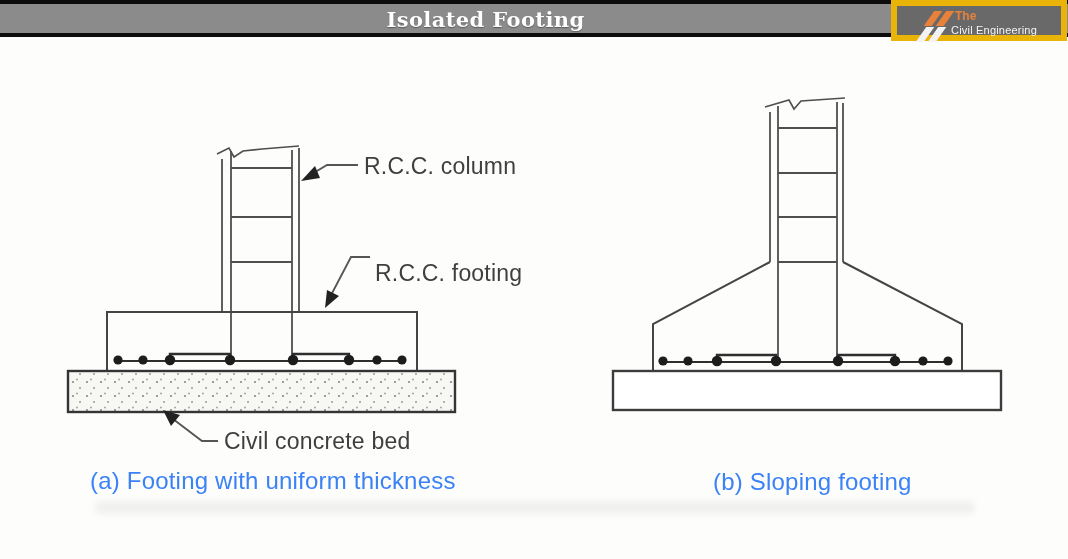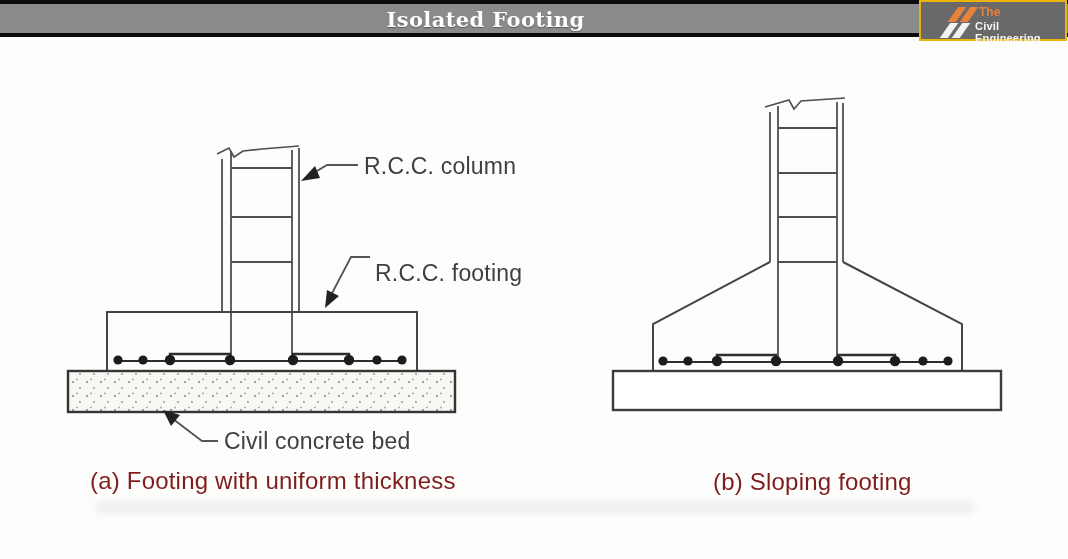--- a/index.html
+++ b/index.html
@@ -12,45 +12,45 @@
     position:absolute;left:0;top:0;width:1068px;height:29px;
     background:#8b8b8b;border-top:4px solid #0c0c0c;border-bottom:4px solid #0c0c0c;
   }
   .header-title{
     position:absolute;left:0;top:4px;width:915px;height:30px;
     display:flex;align-items:center;justify-content:center;
     color:#ffffff;font-family:"DejaVu Serif",serif;font-weight:bold;
     font-size:21px;letter-spacing:.4px;text-shadow:0 1px 1px rgba(0,0,0,.35);padding-left:28px;
   }
   .logo-box{
-    position:absolute;right:1px;top:0;width:148px;height:41px;
-    background:#696969;border:2px solid #eab308;box-sizing:border-box;
+    position:absolute;right:1px;top:0;width:176px;height:41px;
+    background:#696969;border:6px solid #eab308;box-sizing:border-box;
   }
   .logo-stripes{position:absolute;left:10px;top:3px;width:48px;height:34px;}
   .stripe{position:absolute;transform:skewX(-35deg);}
   .stripe.o1{left:22px;top:2px;width:8px;height:15px;background:#e8823a;}
   .stripe.o2{left:34px;top:2px;width:8px;height:15px;background:#e8823a;}
   .stripe.w1{left:14px;top:18px;width:8px;height:15px;background:#f2f2f2;}
   .stripe.w2{left:26px;top:18px;width:8px;height:15px;background:#f2f2f2;}
   .logo-text-top{
     position:absolute;left:58px;top:4px;color:#e8823a;
     font-size:12px;font-weight:bold;line-height:12px;
   }
   .logo-text-bottom{
     position:absolute;left:54px;top:18px;color:#f5f5f5;
-    font-size:11px;font-weight:bold;letter-spacing:.2px;line-height:12px;
+    font-size:11px;font-weight:normal;letter-spacing:.2px;line-height:12px;
   }
   
   .dlabel{
     position:absolute;color:#3f3f3f;font-size:23px;letter-spacing:.2px;
     white-space:nowrap;
     text-align:right;
   }
   .caption{
-    position:absolute;color:#7f1d1d;font-size:24px;letter-spacing:.2px;
+    position:absolute;color:#3b82f6;font-size:24px;letter-spacing:.2px;
     white-space:nowrap;
   }
   .artifact-band{
     position:absolute;left:95px;top:501px;width:880px;height:13px;
     background:rgba(190,190,190,.20);filter:blur(3px);border-radius:6px;
   }
   svg{position:absolute;left:0;top:0;}
 </style>
 </head>
 <body>

